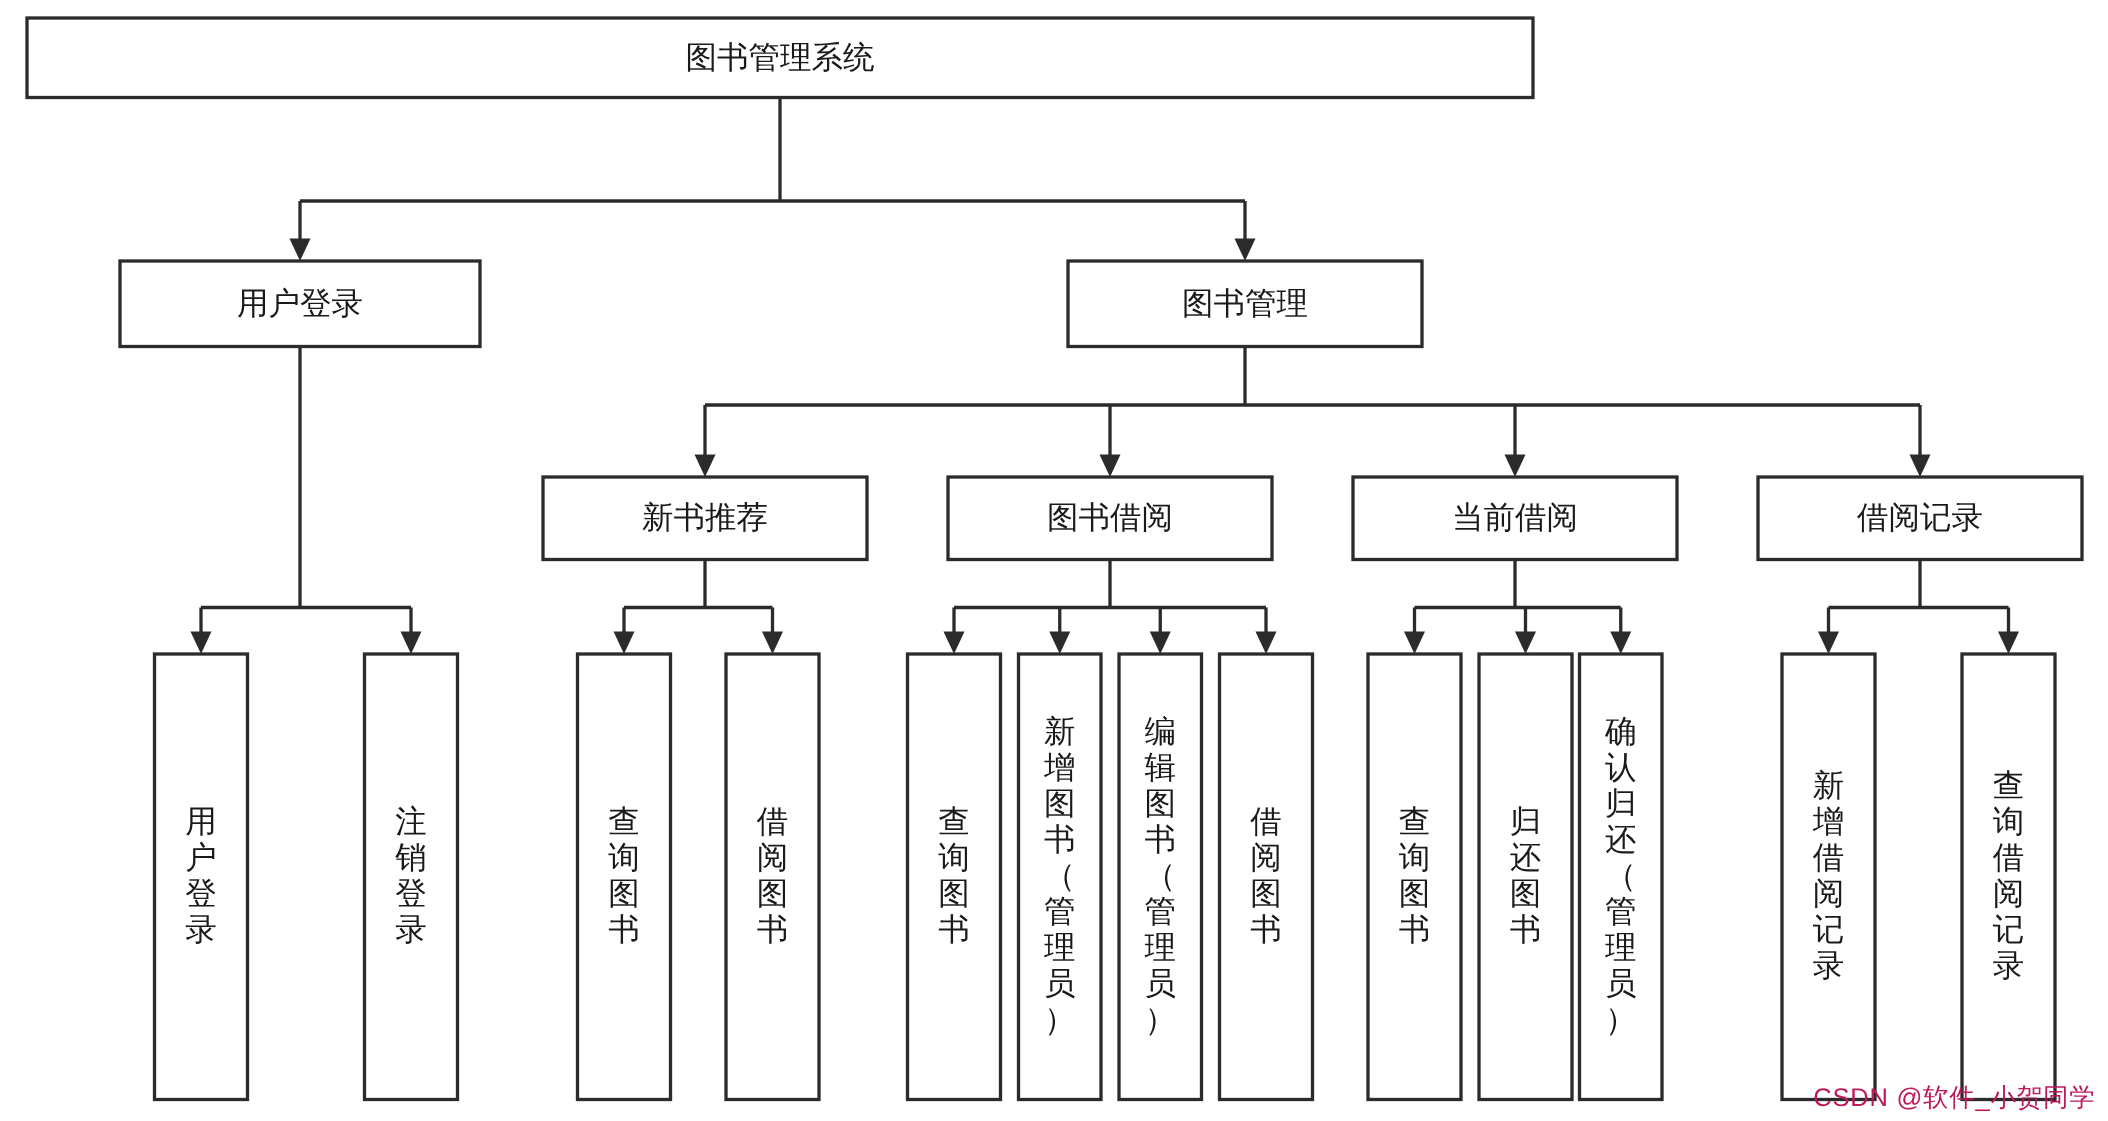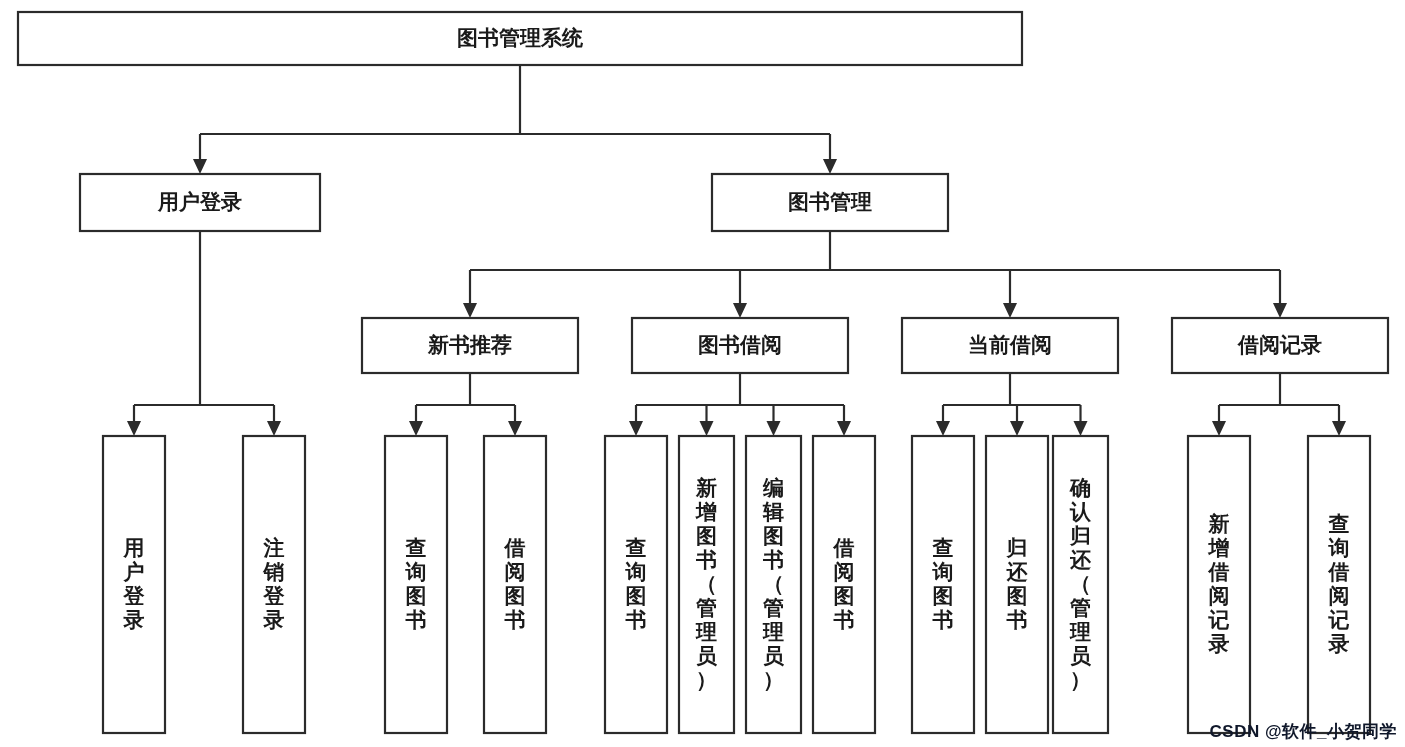--- a/index.html
+++ b/index.html
@@ -12,21 +12,20 @@
     width: 1405px;
     height: 747px;
     font-family: "Liberation Sans", "DejaVu Sans", sans-serif;
     overflow: hidden;
   }
   #diagram-root {
     position: relative;
     width: 1405px;
     height: 747px;
     background: #ffffff;
-    font-weight: bold;
   }
   svg.flowchart {
     position: absolute;
     top: 0;
     left: 0;
     width: 1405px;
     height: 747px;
     display: block;
   }
   .node-box {
@@ -49,21 +48,21 @@
   .arrow-head {
     fill: #2b2b2b;
     stroke: none;
   }
   .watermark {
     position: absolute;
     right: 8px;
     bottom: 4px;
     font-family: "Liberation Sans", "DejaVu Sans", sans-serif;
     font-size: 17px;
-    color: #0f172a;
+    color: #be185d;
     letter-spacing: 0.5px;
     white-space: nowrap;
     user-select: none;
   }
 </style>
 </head>
 <body>
 
 <div id="diagram-root">
 

